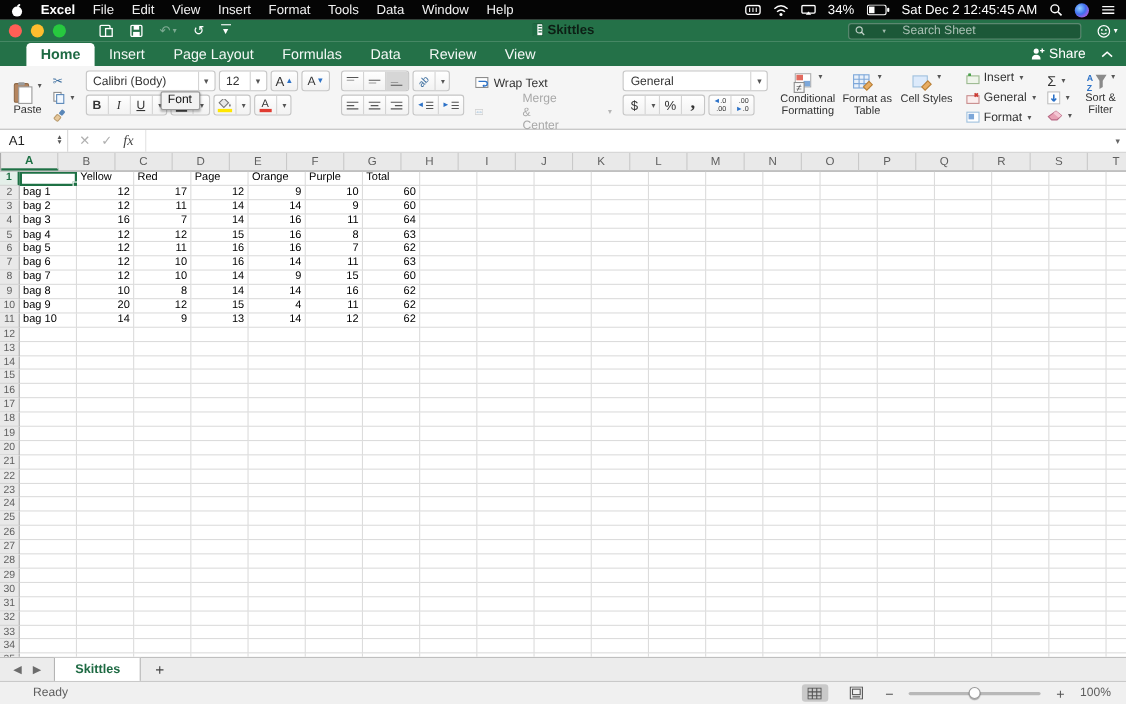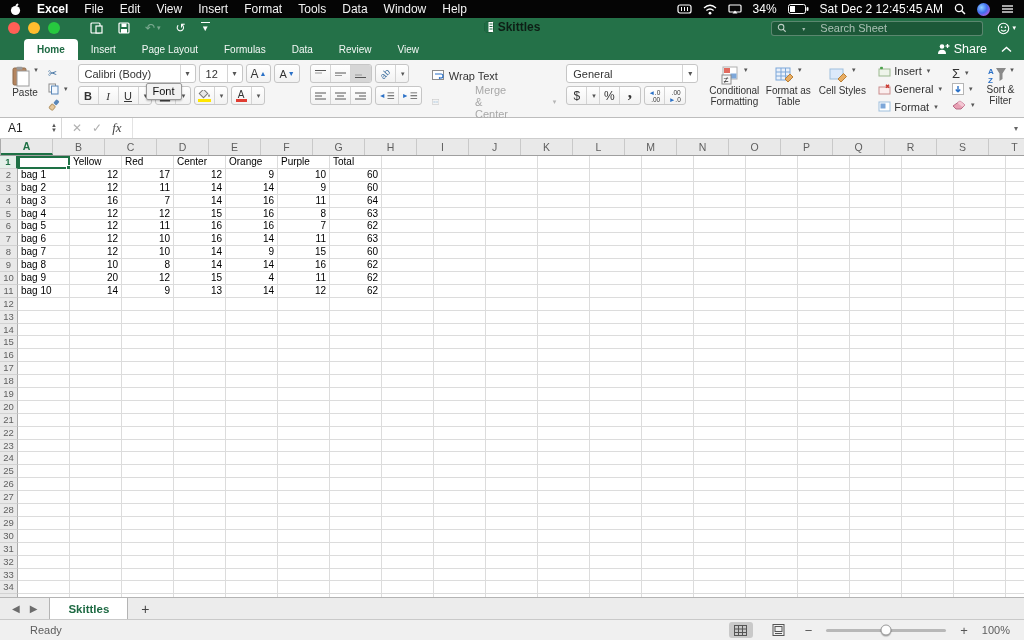--- a/index.html
+++ b/index.html
@@ -29,21 +29,21 @@
   .searchbox { margin-left:auto; width:212px; height:15px; background:rgba(0,0,0,.22);
                border:1px solid rgba(255,255,255,.28); border-radius:3px; display:flex; align-items:center;
                padding:0 5px; gap:15px; }
   .searchbox input { background:transparent; border:none; outline:none; color:rgba(255,255,255,.75);
                      font-size:11px; width:160px; font-family:"Liberation Sans",sans-serif;}
   .searchbox input::placeholder { color:rgba(255,255,255,.62); }
   .smiley { margin-left:14px; display:flex; align-items:center; gap:2px; color:#fff; }
 
   
   .tabrow { height:22px; background:#247148; display:flex; align-items:flex-end; padding-left:24px; }
-  .rtab { padding:0 13px; font-size:10px; line-height:21px; color:rgba(255,255,255,.95);margin-top:12px; }
+  .rtab { padding:0 13px; font-size:13px; line-height:21px; color:rgba(255,255,255,.95);margin-top:12px; }
   .rtab.active { background:#fff; color:#1e6a43; font-weight:bold; border-radius:4px 4px 0 0; }
   .tabrow-right { margin-left:auto; display:flex; align-items:center; gap:14px; padding-right:12px; color:#fff;
                   font-size:12.5px; line-height:22px; }
   .sharewrap { display:flex; align-items:center; gap:4px; }
 
   
   .ribbon { height:58px; background:#f5f5f5; border-bottom:1px solid #bdbdbd; display:flex;
             padding:4px 5px 3px 6px; gap:5px; position:relative; font-size:11px; color:#333; }
   .rdiv { width:1px; background:#dcdcdc; margin:1px 0; }
   .rgroup { display:flex; flex-direction:column; gap:3px; }
@@ -59,21 +59,21 @@
   .seg .pressed { background:#d6d6d6; }
   .selectbox { height:19px; border:1px solid #c6c6c6; border-radius:3px; background:#fff;
                display:inline-flex; align-items:center; }
   .selectbox .val { padding:0 6px; flex:1; text-align:left; }
   .selectbox .arr { width:15px; border-left:1px solid #d4d4d4; display:flex; align-items:center;
                     justify-content:center; color:#555; font-size:8px; height:100%; }
   .caret { font-size:7px; color:#555; margin-left:2px; }
   .bigbtn { display:flex; flex-direction:column; align-items:center; justify-content:flex-start;
             width:52px; padding-top:2px; gap:1px; }
   .bigbtn .lbl { font-size:10px; line-height:10.5px; text-align:center; color:#333; }
-  .paste-big { width:38px; }
+  .paste-big { width:38px;justify-content:center; }
   .smallrow { display:flex; align-items:center; gap:3px; height:16px; font-size:11px; }
   .lines svg { display:block; }
   .tooltip { position:absolute; background:#f2f2f2; border:1px solid #9a9a9a; border-radius:2px;
              padding:0 6px; font-size:11px; line-height:15px; color:#111; box-shadow:0 1px 2px rgba(0,0,0,.25);
              z-index:5; top:-3px; left:-9px; white-space:nowrap; }
   .relwrap { position:relative; }
   .dec2line { display:flex; flex-direction:column; font-size:6.5px; line-height:7px; align-items:flex-end; }
   .dec2line .blue { color:#2b71c7; }
   .disabled-txt { color:#a8a8a8 !important;gap:36px; }
   .yellowbar { display:block; width:13px; height:3px; background:#ffe600; margin-top:0px; }
@@ -629,21 +629,21 @@
         <div class="ch">T</div>
       </div>
     <div class="rowsarea" id="rowsarea" style="height:441px;">
         <div class="grow">
           <div class="rh selhead">1</div>
           <div class="gc sel">
             <span class="handle"></span>
           </div>
           <div class="gc">Yellow</div>
           <div class="gc">Red</div>
-          <div class="gc">Center</div>
+          <div class="gc">Page</div>
           <div class="gc">Orange</div>
           <div class="gc">Purple</div>
           <div class="gc">Total</div>
           <div class="gc"></div>
           <div class="gc"></div>
           <div class="gc"></div>
           <div class="gc"></div>
           <div class="gc"></div>
           <div class="gc"></div>
           <div class="gc"></div>

